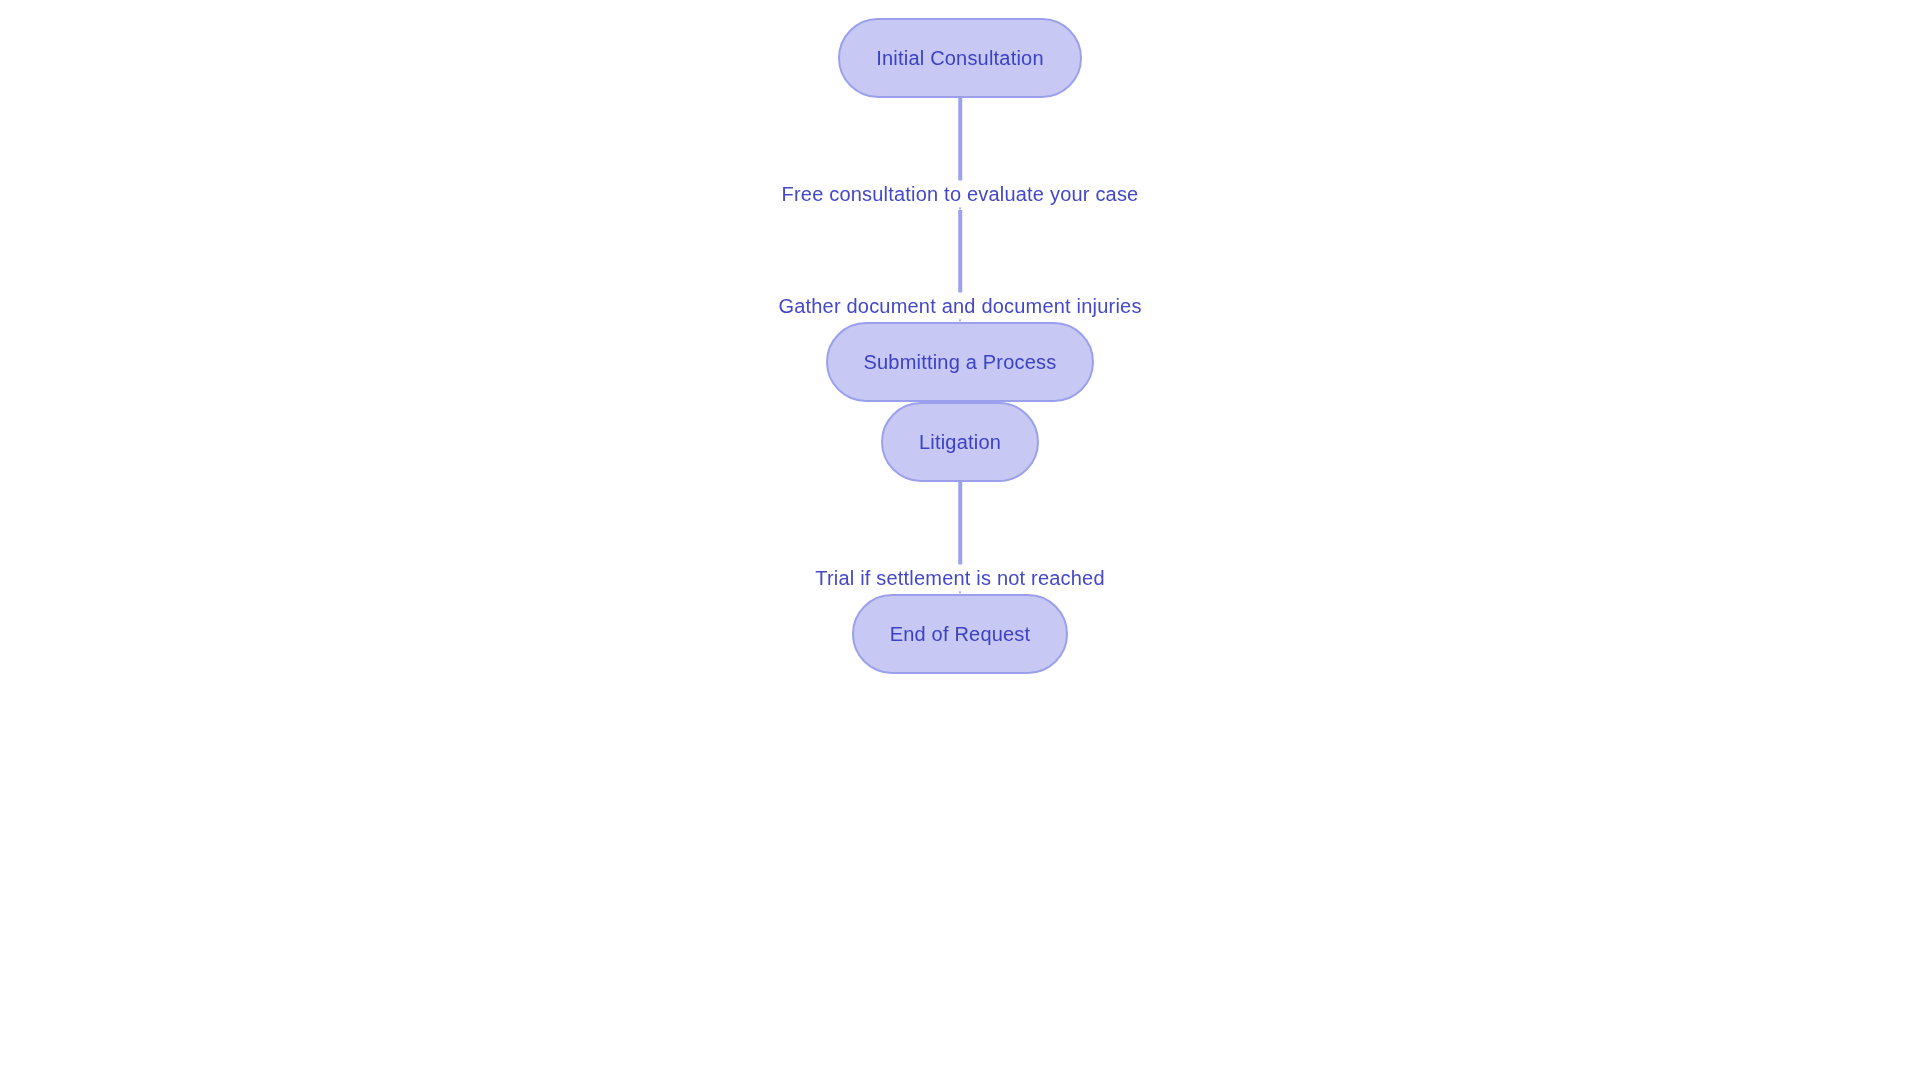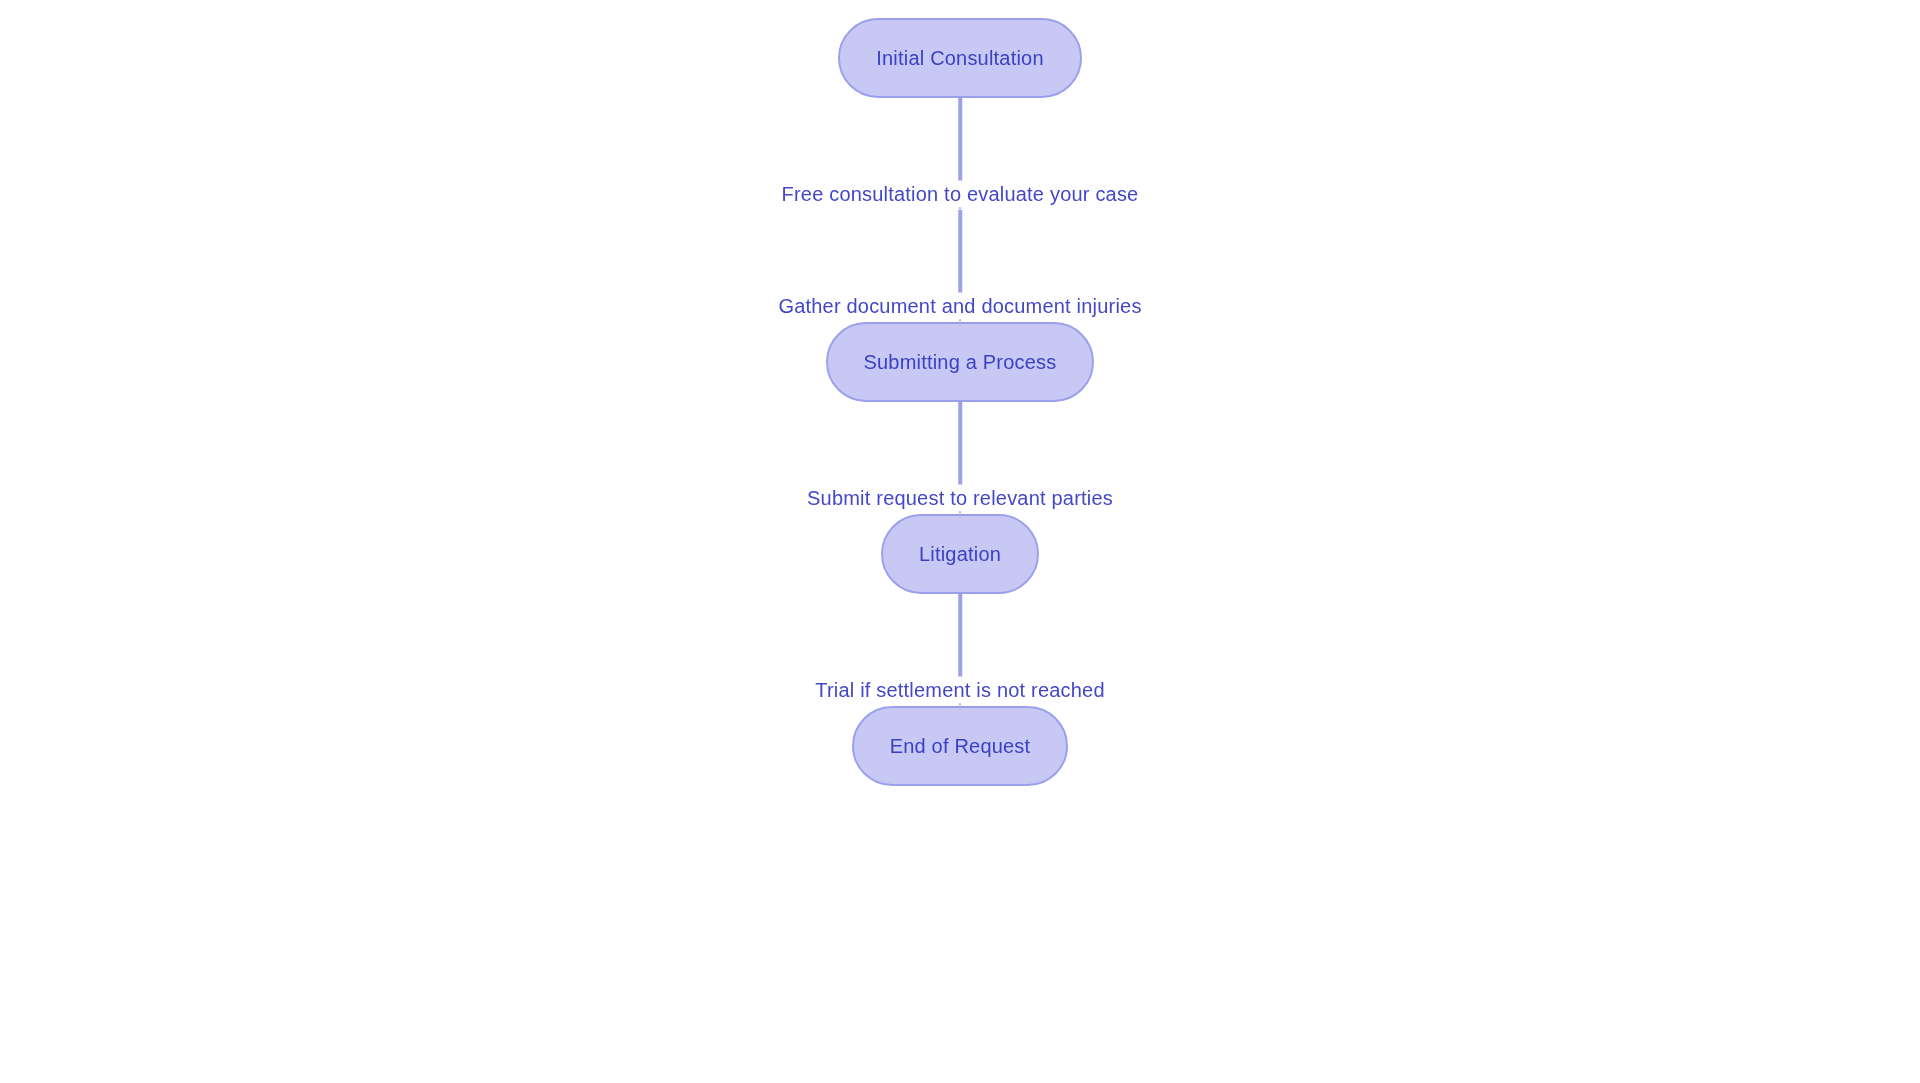--- a/index.html
+++ b/index.html
@@ -105,25 +105,20 @@
   <div class="edge">
     <span class="edge-line"></span>
     <span class="edge-arrow"></span>
     <span class="edge-label">Gather document and document injuries</span>
   </div>
 
   <div class="node">
     <span>Submitting a Process</span>
   </div>
 
-  <div class="edge">
-    <span class="edge-line"></span>
-    <span class="edge-arrow"></span>
-    <span class="edge-label">Submit request to relevant parties</span>
-  </div>
 
 
 
   <div class="node">
     <span>Litigation</span>
   </div>
 
   <div class="edge">
     <span class="edge-line"></span>
     <span class="edge-arrow"></span>

